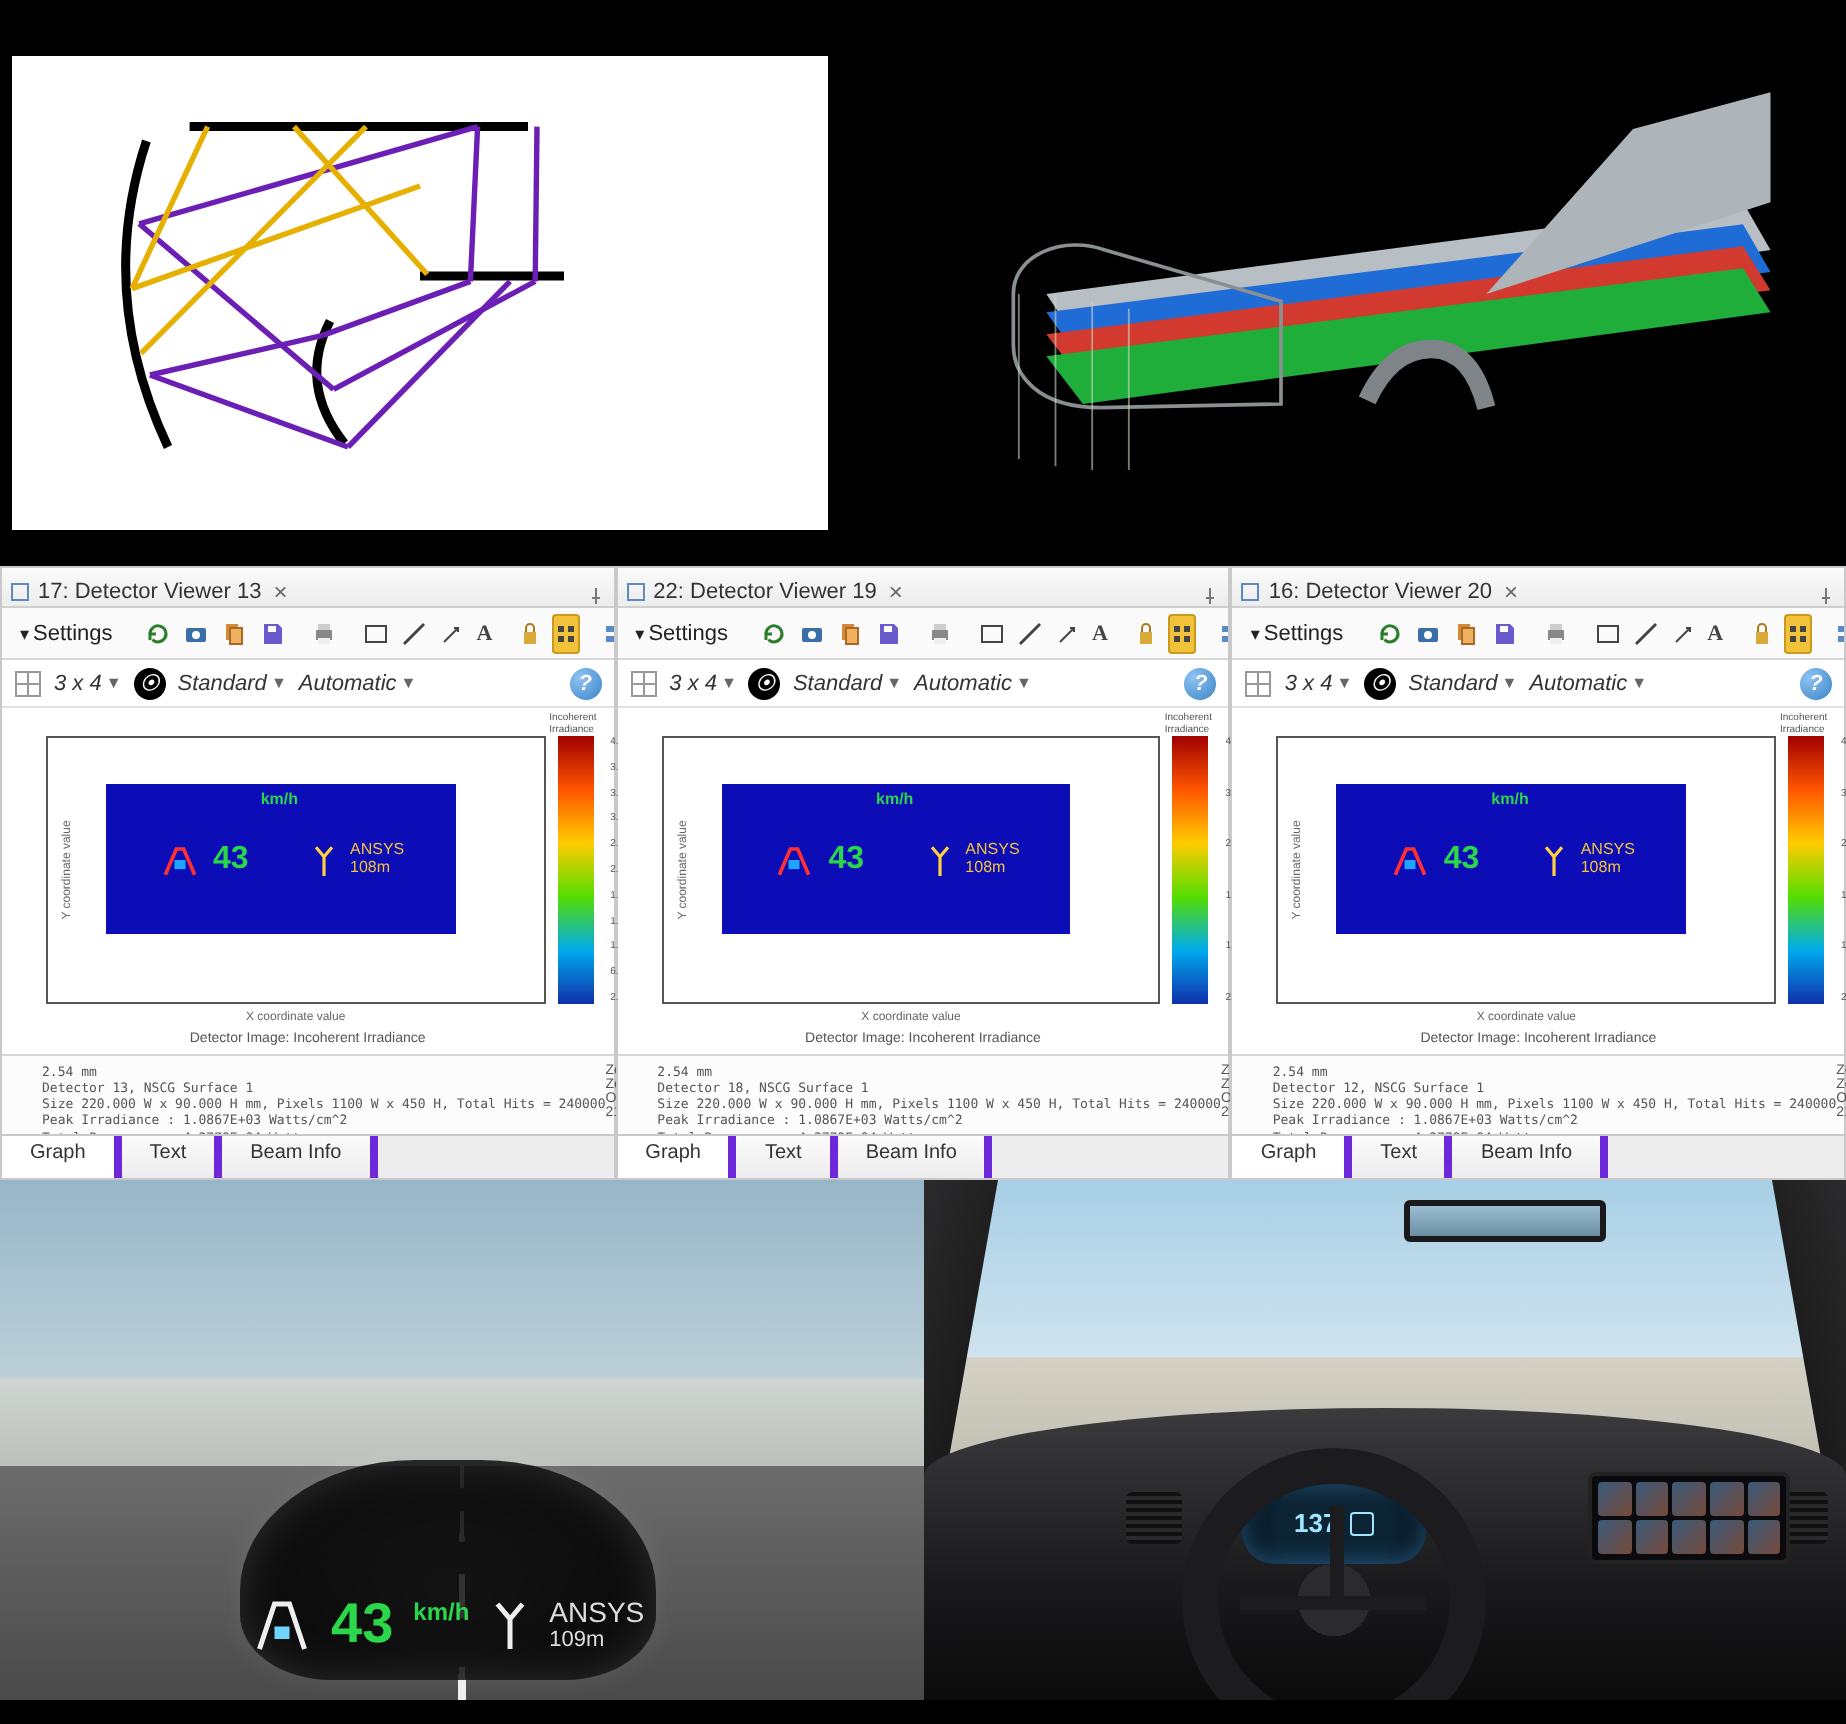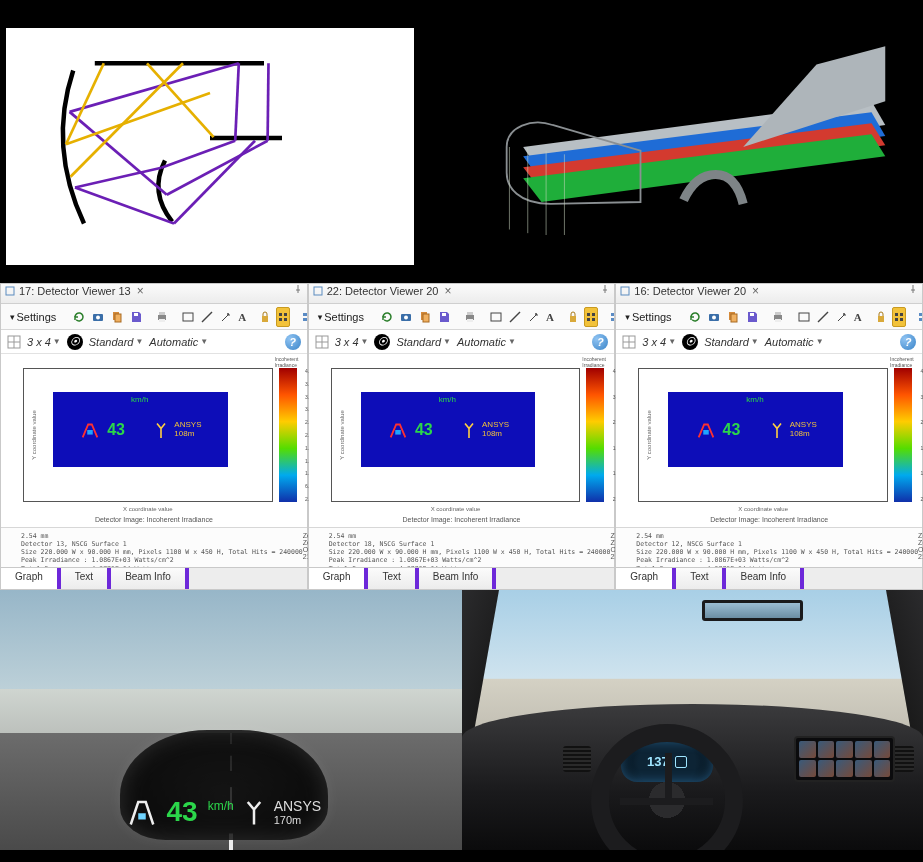--- a/index.html
+++ b/index.html
@@ -18,21 +18,21 @@
   .panel-lightbox {
     background:#fff; width:408px; height:237px; display:flex; align-items:center; justify-content:center;
   }
   .panel-cad {
     width:450px; height:237px; display:flex; align-items:center; justify-content:center;
   }
   
   .row2 { display:flex; background:#f3f3f3; }
   .viewer { flex:1; background:#fff; border:1px solid #c9c9c9; display:flex; flex-direction:column; min-width:0; }
   .viewer-titlebar {
-    display:flex; align-items:flex-start; justify-content:space-between;
+    display:flex; align-items:flex-end; justify-content:space-between;
     background:linear-gradient(#fbfbfb,#ececec);
     border-bottom:1px solid #cfcfcf; height:20px; padding:0 4px;
     font-size:11px; color:#333;
   }
   .titlebar-left { display:flex; align-items:center; gap:4px; }
   .pin-left { width:10px; height:10px; display:inline-block; }
   .close-x { cursor:pointer; font-size:12px; color:#666; padding:0 2px; }
   .pin-right { width:10px; height:10px; }
   .viewer-toolbar {
     display:flex; align-items:center; gap:3px;
@@ -75,21 +75,21 @@
   .plot-frame {
     position:absolute; inset:0; border:1px solid #555;
   }
   .detector-img {
     position:absolute; left:12%; top:18%; width:70%; height:56%;
     background:#0d0db8; display:flex; align-items:center; justify-content:center;
     gap:6px; overflow:hidden;
   }
   .hud-car { width:22px; height:22px; }
   .hud-speed { font-size:16px; font-weight:700; color:#2bd64a;text-align:center; }
-  .hud-unit { font-size:8px; color:#2bd64a; align-self:flex-start; margin-top:3px;}
+  .hud-unit { font-size:8px; color:#2bd64a; align-self:flex-start; margin-top:3px;font-weight:bold;}
   .hud-road { width:14px;height:16px;}
   .hud-brand { font-size:8px; color:#f2c23a; line-height:1.05;}
   .colorbar {
     width:18px; margin:6px 4px 12px 0;
     background:linear-gradient(to bottom,#a00000,#ff5500,#ffcc00,#55dd00,#00aaee,#1030aa);
     position:relative;
   }
   .colorbar-ticks { position:absolute; right:-30px; top:0; height:100%;
     display:flex; flex-direction:column; justify-content:space-between;
     font-size:5px; color:#555; white-space:nowrap;}
@@ -395,21 +395,21 @@
       <div class="viewer-tab">Beam Info</div>
     </div>
   </div>
 
   <div class="viewer">
     <div class="viewer-titlebar">
       <span class="titlebar-left">
         <svg class="pin-left" viewBox="0 0 10 10">
             <rect x="1" y="1" width="8" height="8" fill="none" stroke="#5b8bbf"></rect>
           </svg>
-        <span>22: Detector Viewer 20</span>
+        <span>22: Detector Viewer 19</span>
         <span class="close-x">×</span>
       </span>
       <svg class="pin-right" viewBox="0 0 10 10">
           <path d="M5 1v5M3 6h4M5 6v3" stroke="#777" fill="none"></path>
         </svg>
     </div>
     <div class="viewer-toolbar">
       <span class="settings-btn">
           <span style="font-size:9px">▾</span>
           <span>Settings</span>
@@ -734,21 +734,21 @@
             <path d="M3 22 L9 4 h6 L21 22" fill="none" stroke="#eee" stroke-width="2"></path>
             <rect x="9" y="13" width="6" height="5" fill="#6fd4ff"></rect>
           </svg>
         <span class="hud-speed">43</span>
         <span class="hud-unit">km/h</span>
         <svg width="20" height="26" viewBox="0 0 16 20">
             <path d="M8 20 V8 L3 2 M8 8 L13 2" stroke="#eee" stroke-width="2" fill="none"></path>
           </svg>
         <span>
           <div class="hud-brand2">ANSYS</div>
-          <div class="hud-dist">170m</div>
+          <div class="hud-dist">109m</div>
         </span>
       </div>
     </div>
   </div>
 
   <div class="scene">
     <div class="cockpit-sky"></div>
     <div class="apillar-l"></div>
       <div class="apillar-r"></div>
     <div class="mirror"></div>

